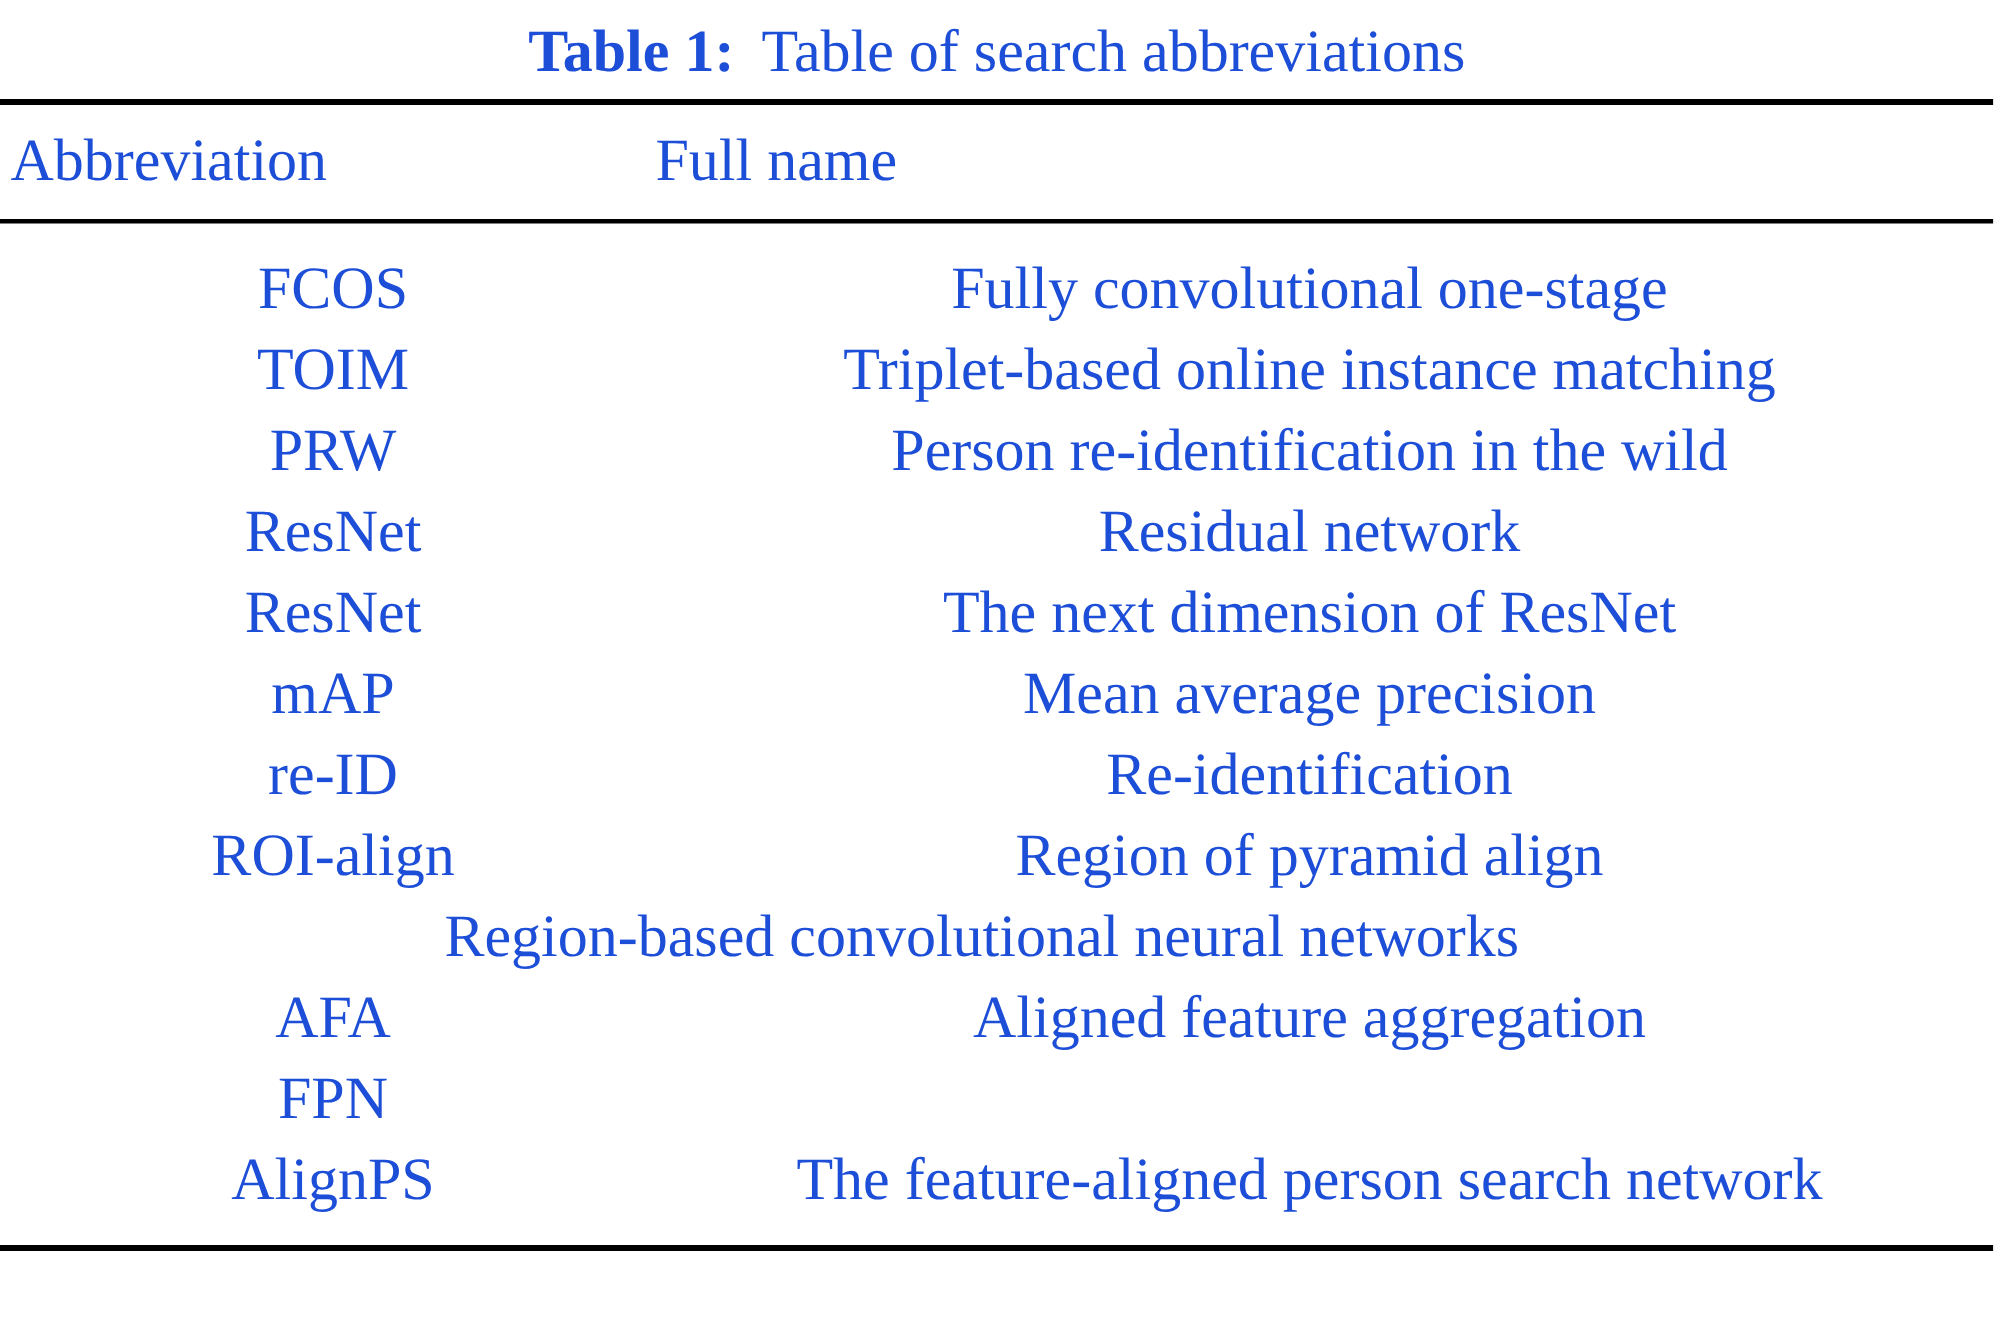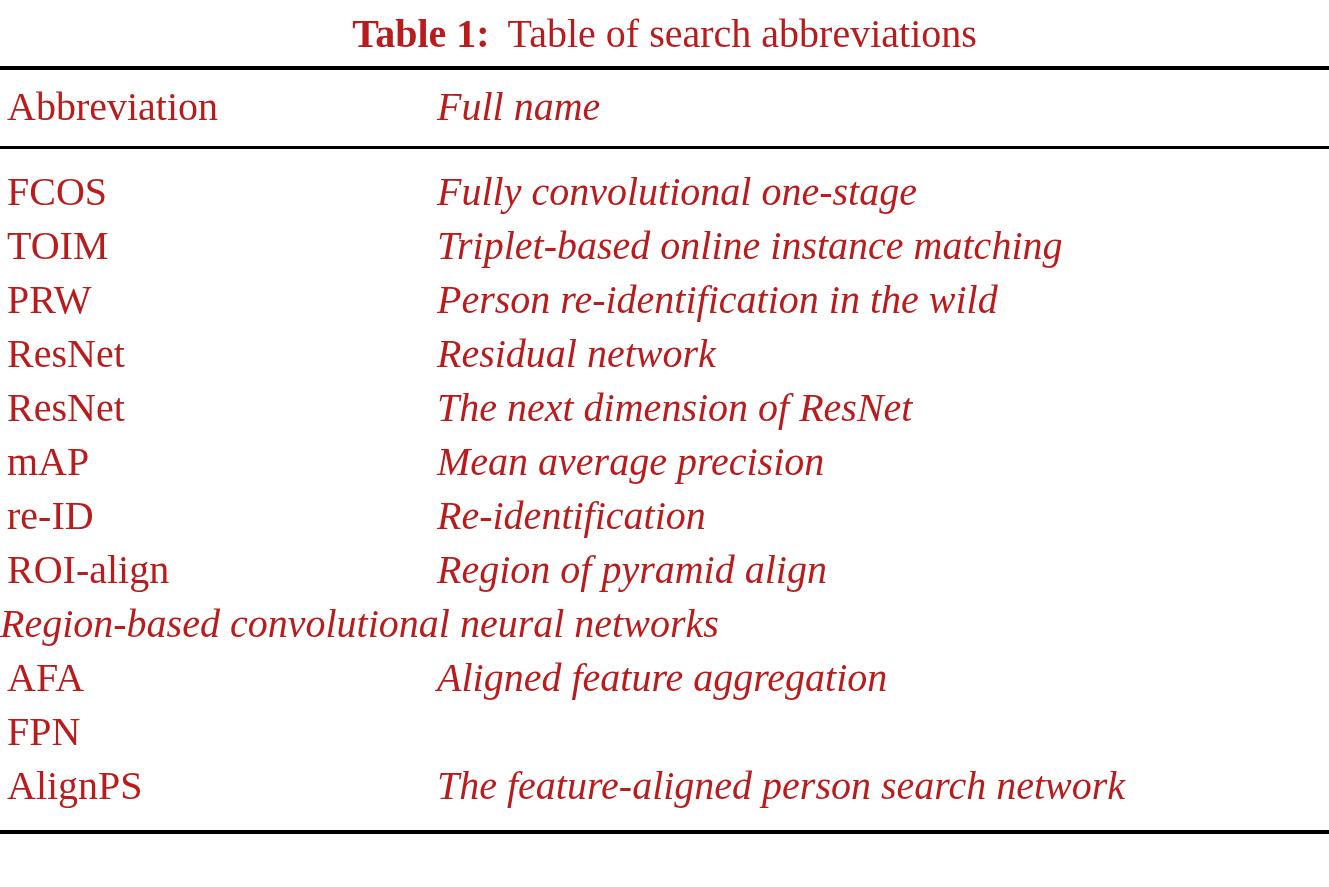--- a/index.html
+++ b/index.html
@@ -5,21 +5,21 @@
   html, body {
     margin: 0;
     padding: 0;
     background: #ffffff;
   }
   .page {
     position: relative;
     width: 1329px;
     height: 887px;
     background: #ffffff;
-    color: #b91c1c;
+    color: #1d4ed8;
     font-family: "Liberation Serif", "DejaVu Serif", serif;
     overflow: hidden;
     box-sizing: border-box;
   }
   .caption {
     height: 66px;
     display: flex;
     align-items: center;
     justify-content: center;
     font-size: 40px;
@@ -46,24 +46,24 @@
   }
   .col-abbr {
     width: 437px;
     padding-left: 7px;
     box-sizing: border-box;
     flex: 0 0 auto;
   }
   .col-full {
     flex: 1 1 auto;
     padding-right: 20px;
-    font-style: italic;
   }
   .tbody {
     padding-top: 16px;
+    text-align: center;
   }
   .trow {
     display: flex;
     align-items: center;
     height: 54px;
     font-size: 40px;
     line-height: 1.05;
     white-space: nowrap;
   }
   .tbody-spacer {

